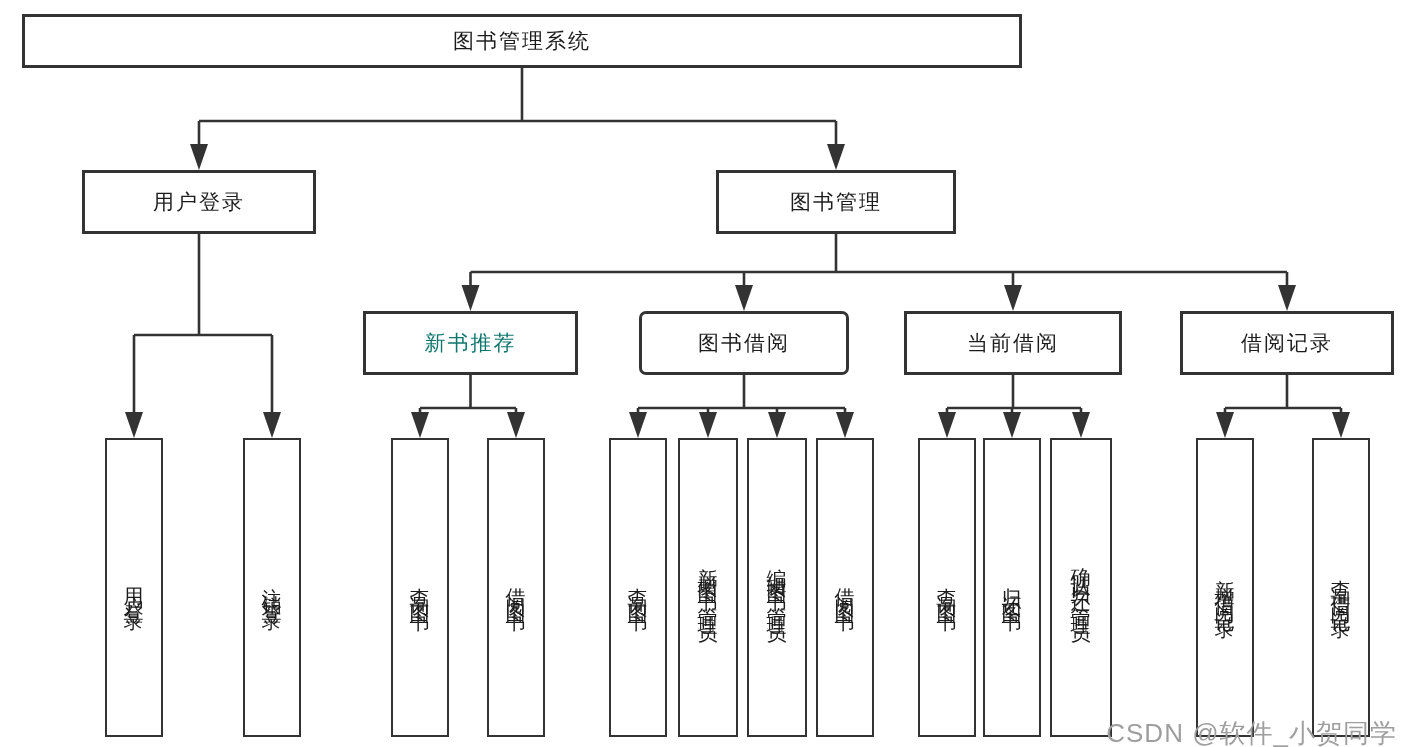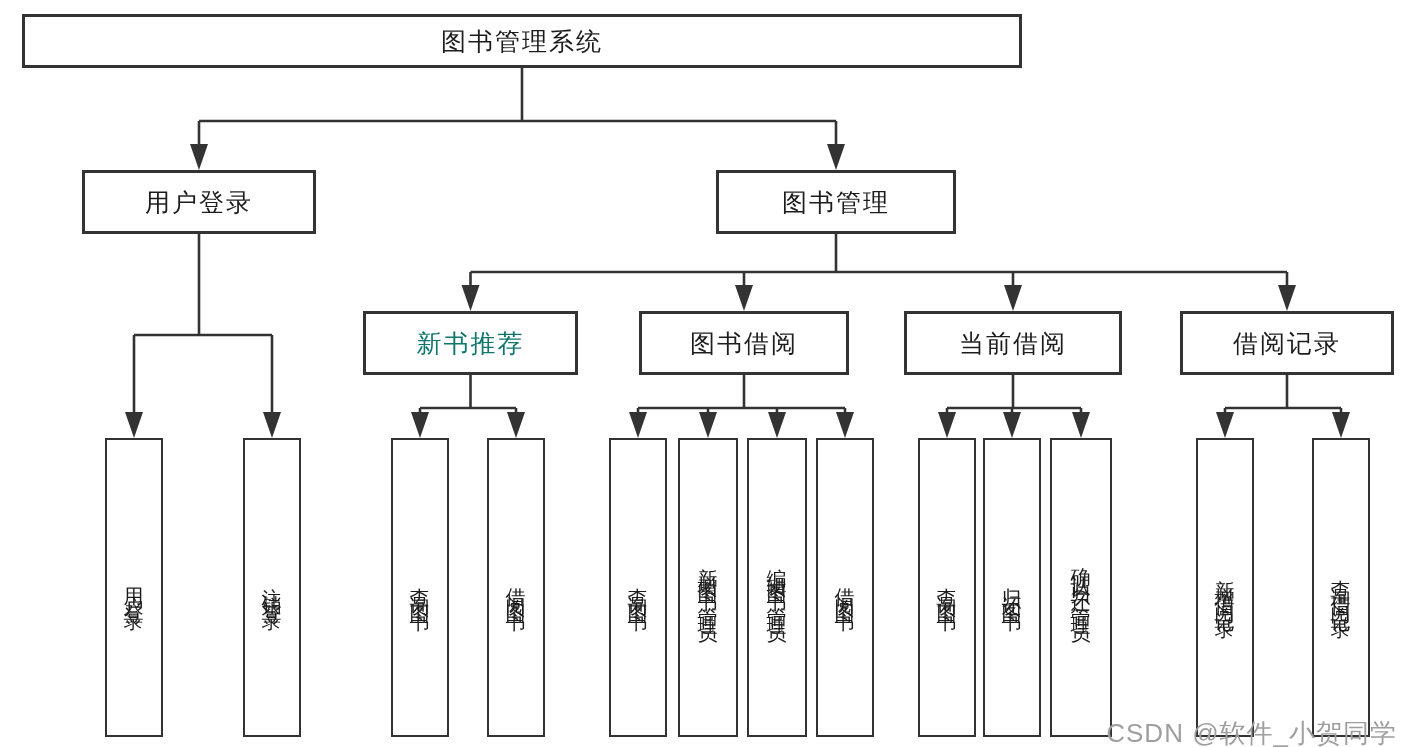--- a/index.html
+++ b/index.html
@@ -18,21 +18,21 @@
     position:absolute;
     background:#ffffff;
     border:3px solid #333333;
     box-sizing:border-box;
     display:flex;align-items:center;justify-content:center;
     z-index:2;
   }
   .v-node{border-width:2.5px;}
   .label{
     color:#1c1c1c;
-    font-size:25px;
+    font-size:21px;
     letter-spacing:2px;
     white-space:nowrap;
     line-height:1.2;
   }
   .v-node .label{
     writing-mode:vertical-rl;
     text-orientation:mixed;
     font-size:20px;
     letter-spacing:8px;
     white-space:normal;
@@ -96,21 +96,21 @@
       </div>
       <div class="node h-node" style="left: 363px; top: 311px; width: 215px; height: 64px; border-color: rgb(51, 51, 51); background: rgb(255, 255, 255);">
         <span class="label" style="color: #0f766e;">新书推荐</span>
       </div>
       <div class="node v-node" style="left: 391px; top: 438px; width: 58px; height: 299px; border-color: rgb(51, 51, 51); background: rgb(255, 255, 255);">
         <span class="label" style="color: rgb(28, 28, 28);">查询图书</span>
       </div>
       <div class="node v-node" style="left: 487px; top: 438px; width: 58px; height: 299px; border-color: rgb(51, 51, 51); background: rgb(255, 255, 255);">
         <span class="label" style="color: rgb(28, 28, 28);">借阅图书</span>
       </div>
-      <div class="node h-node" style="left: 639px; top: 311px; width: 210px; height: 64px; border-color: rgb(51, 51, 51); background: rgb(255, 255, 255);">
+      <div class="node h-node" style="left: 639px; top: 311px; width: 210px; height: 64px; border-color: rgb(51, 51, 51); background: rgb(255, 255, 255); border-radius: 7px;">
         <span class="label" style="color: rgb(28, 28, 28);">图书借阅</span>
       </div>
       <div class="node v-node" style="left: 609px; top: 438px; width: 58px; height: 299px; border-color: rgb(51, 51, 51); background: rgb(255, 255, 255);">
         <span class="label" style="color: rgb(28, 28, 28);">查询图书</span>
       </div>
       <div class="node v-node" style="left: 678px; top: 438px; width: 60px; height: 299px; border-color: rgb(51, 51, 51); background: rgb(255, 255, 255);">
         <span class="label" style="color: rgb(28, 28, 28);">新增图书（管理员）</span>
       </div>
       <div class="node v-node" style="left: 747px; top: 438px; width: 60px; height: 299px; border-color: rgb(51, 51, 51); background: rgb(255, 255, 255);">
         <span class="label" style="color: rgb(28, 28, 28);">编辑图书（管理员）</span>

